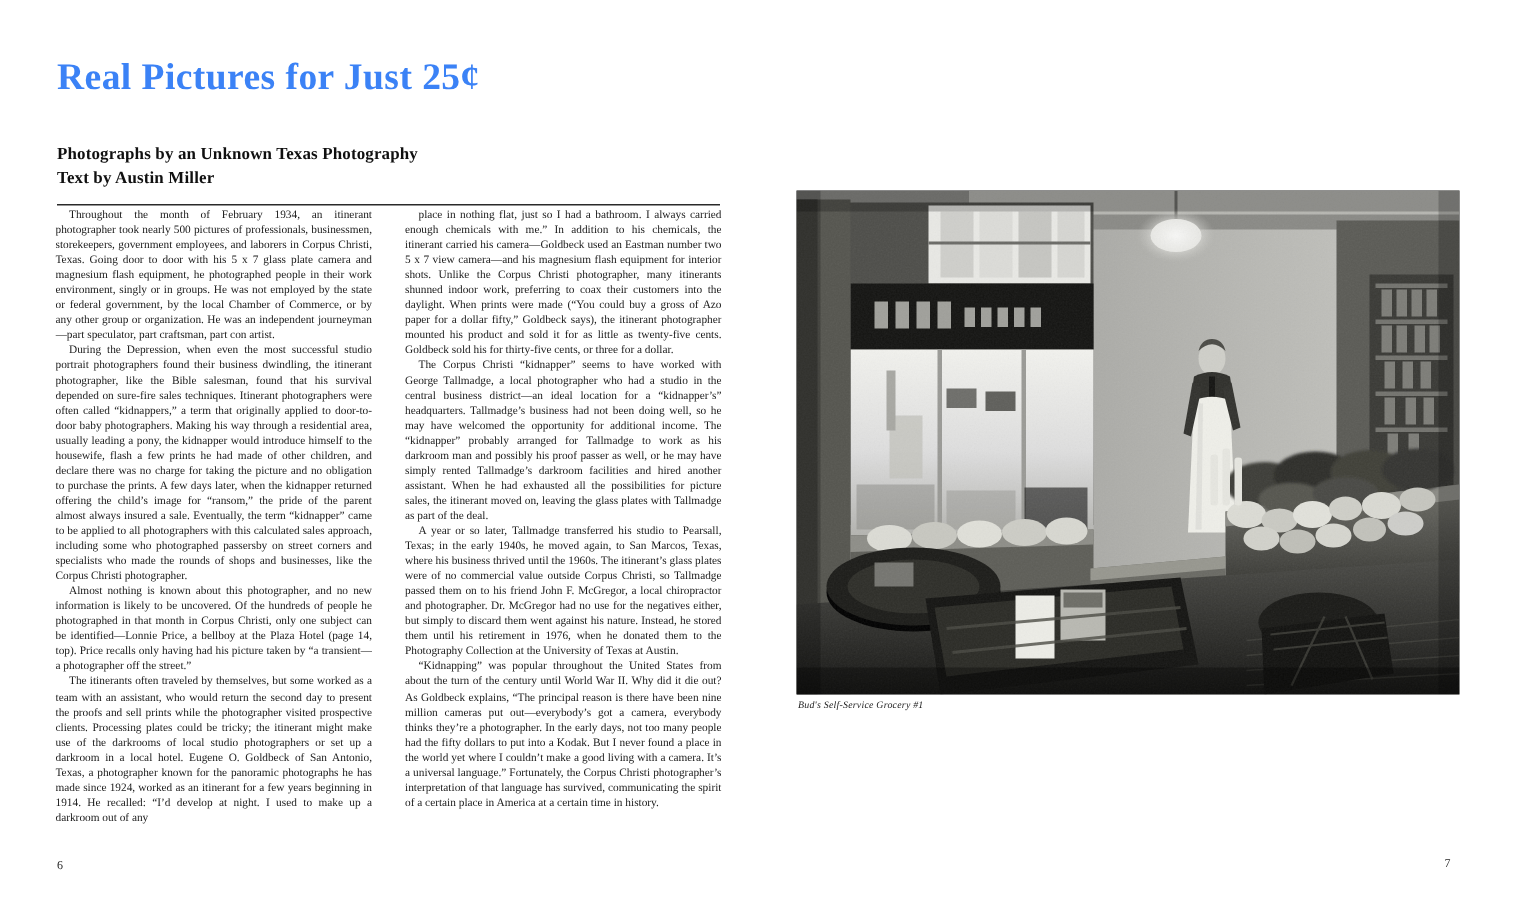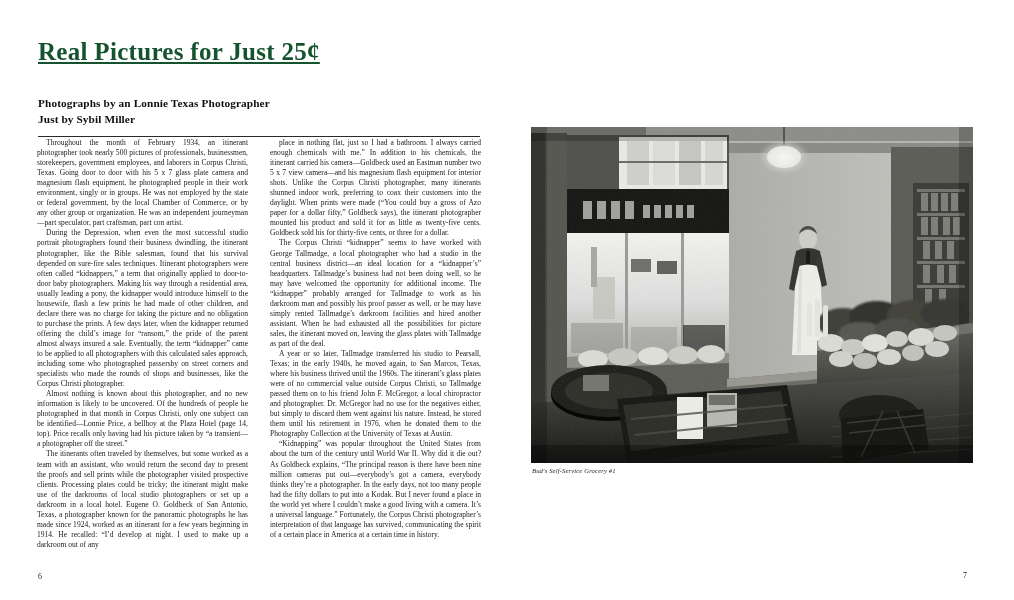--- a/index.html
+++ b/index.html
@@ -34,22 +34,21 @@
 
   .article-title {
     position: absolute;
     left: 38px;
     top: 38px;
     width: 430px;
     font-size: 25px;
     font-weight: bold;
     letter-spacing: 0.3px;
     line-height: 1.1;
-    color: #14532d;
-    text-decoration: underline;
+    color: #3b82f6;
   }
 
   .byline-block {
     position: absolute;
     left: 38px;
     top: 96px;
     width: 430px;
     font-size: 11.3px;
     font-weight: bold;
     line-height: 1.38;
@@ -144,22 +143,22 @@
 </head>
 <body>
 
 <div class="spread">
 
   <div class="page-left">
 
     <div class="article-title">Real Pictures for Just 25¢</div>
 
     <div class="byline-block">
-      <div>Photographs by an Lonnie Texas Photographer</div>
-      <div>Just by Sybil Miller</div>
+      <div>Photographs by an Unknown Texas Photography</div>
+      <div>Text by Austin Miller</div>
     </div>
 
     <div class="title-rule"></div>
 
     <div class="columns">
       <div class="col">
         <p class="first">Throughout the month of February 1934, an itinerant photographer took nearly 500 pictures of professionals, businessmen, storekeepers, government employees, and laborers in Corpus Christi, Texas. Going door to door with his 5 x 7 glass plate camera and magnesium flash equipment, he photographed people in their work environment, singly or in groups. He was not employed by the state or federal government, by the local Chamber of Commerce, or by any other group or organization. He was an independent journeyman—part speculator, part craftsman, part con artist.</p>
         <p>During the Depression, when even the most successful studio portrait photographers found their business dwindling, the itinerant photographer, like the Bible salesman, found that his survival depended on sure-fire sales techniques. Itinerant photographers were often called “kidnappers,” a term that originally applied to door-to-door baby photographers. Making his way through a residential area, usually leading a pony, the kidnapper would introduce himself to the housewife, flash a few prints he had made of other children, and declare there was no charge for taking the picture and no obligation to purchase the prints. A few days later, when the kidnapper returned offering the child’s image for “ransom,” the pride of the parent almost always insured a sale. Eventually, the term “kidnapper” came to be applied to all photographers with this calculated sales approach, including some who photographed passersby on street corners and specialists who made the rounds of shops and businesses, like the Corpus Christi photographer.</p>
         <p>Almost nothing is known about this photographer, and no new information is likely to be uncovered. Of the hundreds of people he photographed in that month in Corpus Christi, only one subject can be identified—Lonnie Price, a bellboy at the Plaza Hotel (page 14, top). Price recalls only having had his picture taken by “a transient—a photographer off the street.”</p>
         <p>The itinerants often traveled by themselves, but some worked as a team with an assistant, who would return the second day to present the proofs and sell prints while the photographer visited prospective clients. Processing plates could be tricky; the itinerant might make use of the darkrooms of local studio photographers or set up a darkroom in a local hotel. Eugene O. Goldbeck of San Antonio, Texas, a photographer known for the panoramic photographs he has made since 1924, worked as an itinerant for a few years beginning in 1914. He recalled: “I’d develop at night. I used to make up a darkroom out of any</p>

